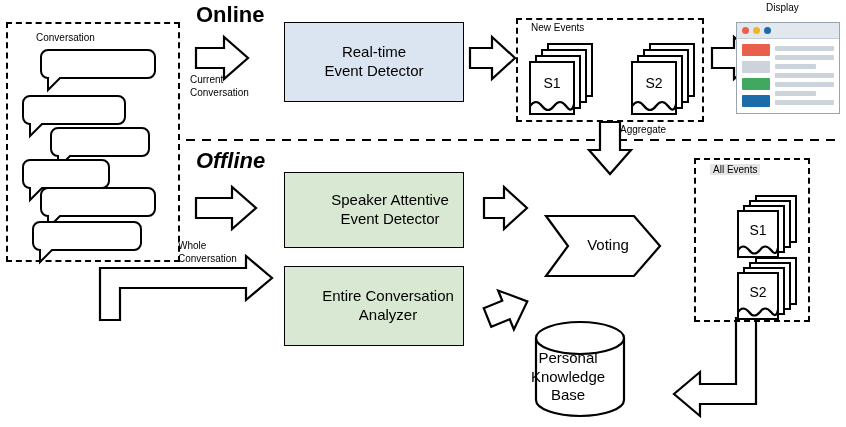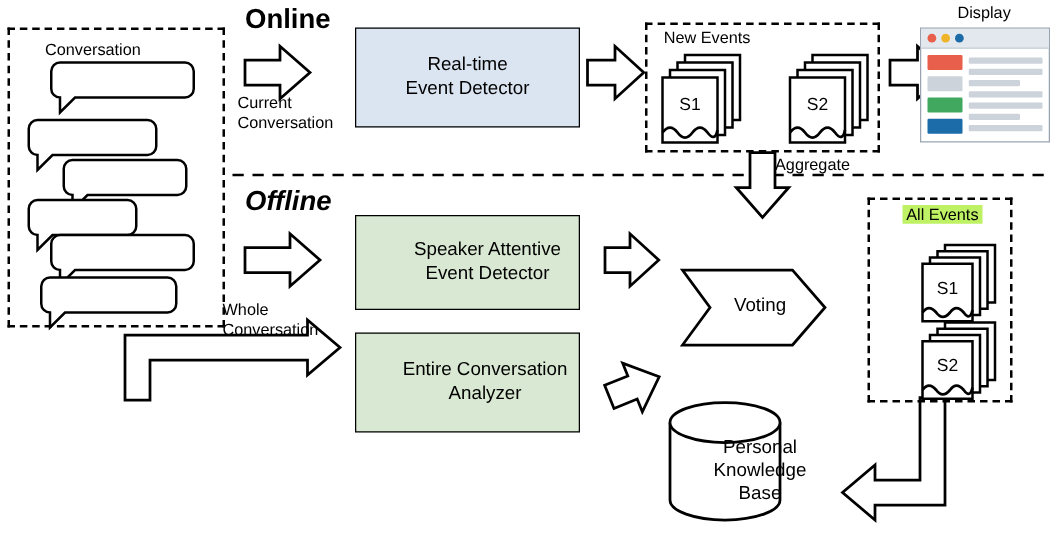--- a/index.html
+++ b/index.html
@@ -5,21 +5,21 @@
   html,body{margin:0;padding:0;}
   body{
     width:846px;height:427px;
     background:#ffffff;
     font-family:"Liberation Sans", sans-serif;
     color:#000;
     position:relative;
     overflow:hidden;
   }
   #diagram{position:absolute;left:0;top:0;width:846px;height:427px;}
-  .lbl{position:absolute;font-size:13px;color:#000;white-space:nowrap;}
+  .lbl{position:absolute;font-size:10px;color:#000;white-space:nowrap;}
   .bold{font-weight:bold;font-size:22px;}
   .boxtext{
     position:absolute;
     display:flex;align-items:center;justify-content:center;
     text-align:center;
     font-size:15px;
     line-height:1.25;
     color:#000;
   }
   .multi{white-space:pre-line;}
@@ -183,26 +183,26 @@
 <div class="lbl bold" style="left:196px;top:2px;">Online</div>
 <div class="lbl bold" style="left:196px;top:148px;font-style:italic;">Offline</div>
 
 <div class="lbl multi" style="left:190px;top:74px;line-height:1.25;">Current
 Conversation</div>
 <div class="lbl multi" style="left:178px;top:240px;line-height:1.25;">Whole
 Conversation</div>
 <div class="lbl" style="left:620px;top:124px;">Aggregate</div>
 
 <div class="lbl" style="left:528px;top:22px;background:#fff;padding:0 3px;">New Events</div>
-<div class="lbl" style="left:710px;top:164px;background:#bef264;padding:0 3px;margin-left:12px;">All Events</div>
+<div class="lbl" style="left:710px;top:164px;background:#e5e5e5;padding:0 3px;">All Events</div>
 <div class="lbl" style="left:766px;top:2px;">Display</div>
 
 <div class="boxtext" style="left:570px;top:230px;width:76px;height:30px;">Voting</div>
 
-<div class="boxtext multi" style="left:564px;top:344px;width:88px;height:66px;">Personal
+<div class="boxtext multi" style="left:524px;top:344px;width:88px;height:66px;">Personal
 Knowledge
 Base</div>
 
 <div class="boxtext" style="left:530px;top:62px;width:44px;height:44px;font-size:14px;">S1</div>
 <div class="boxtext" style="left:632px;top:62px;width:44px;height:44px;font-size:14px;">S2</div>
 <div class="boxtext" style="left:738px;top:211px;width:40px;height:40px;font-size:14px;">S1</div>
 <div class="boxtext" style="left:738px;top:273px;width:40px;height:40px;font-size:14px;">S2</div>
 
 <div class="win" style="left:736px;top:22px;width:104px;height:92px;">
   <div class="win-bar">

